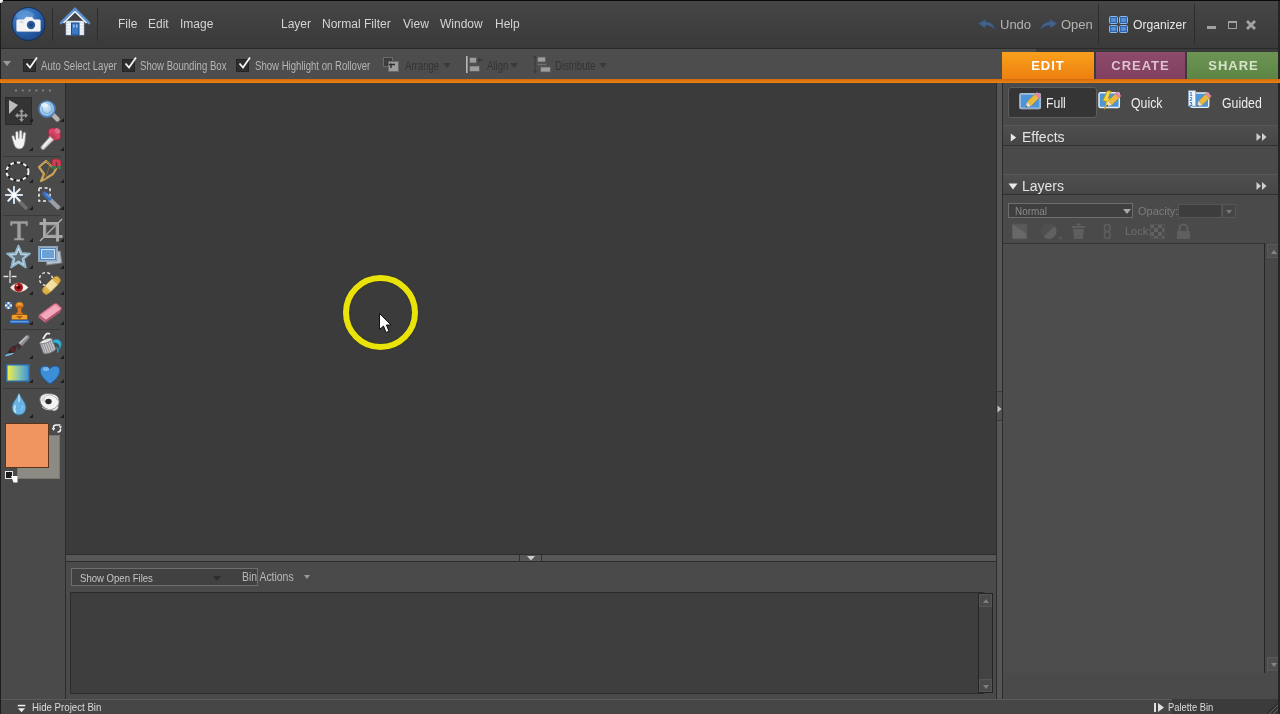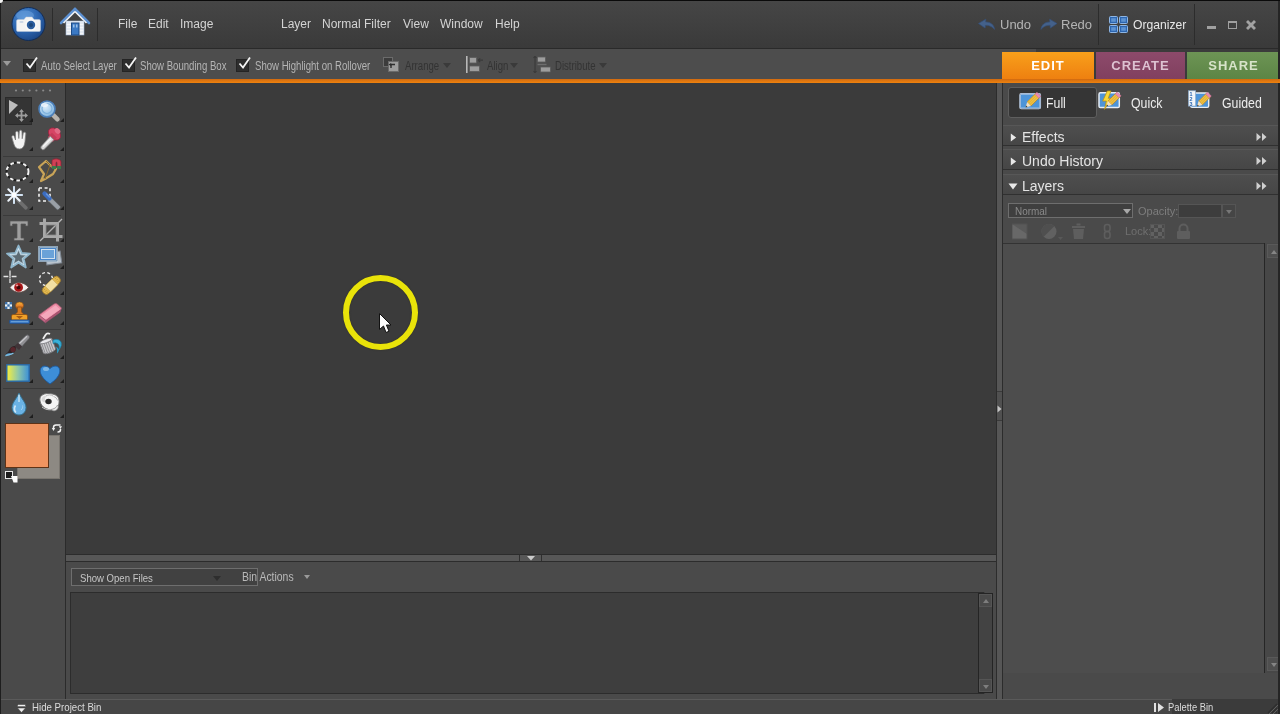--- a/index.html
+++ b/index.html
@@ -89,21 +89,21 @@
   <span class="menuitem" style="left:495px;">Help</span>
   <svg class="abs" style="left:977px; top:17px;" width="20" height="14" viewBox="0 0 20 14">
     <path d="M1.5 6.5 L8.8 2.2 L8.6 5 C13.5 4.8 17 7.8 17.6 12.4 C14.5 9 11.3 8.1 8.3 8.4 L8.1 11 Z" fill="#44618a" stroke="#35507a" stroke-width="0.7"></path>
   </svg>
   <span class="menuitem" style="left:1000px; color:#b4b4b4; font-size:13px;">Undo</span>
   <svg class="abs" style="left:1039px; top:17px;" width="20" height="14" viewBox="0 0 20 14">
     <g transform="translate(19.5,0) scale(-1,1)">
         <path d="M1.5 6.5 L8.8 2.2 L8.6 5 C13.5 4.8 17 7.8 17.6 12.4 C14.5 9 11.3 8.1 8.3 8.4 L8.1 11 Z" fill="#44618a" stroke="#35507a" stroke-width="0.7"></path>
       </g>
   </svg>
-  <span class="menuitem" style="left:1061px; color:#b4b4b4; font-size:13px;">Redo</span>
+  <span class="menuitem" style="left:1061px; color:#b4b4b4; font-size:13px;">Open</span>
   <div class="vsep" style="left:1098px; height:41px; top:4px;"></div>
   <svg class="abs" style="left:1109px; top:16px;" width="19" height="17" viewBox="0 0 19 17">
     <rect x="0.5" y="0.5" width="8" height="7" rx="1" fill="#2d66b0" stroke="#8fb6e4" stroke-width="1"></rect>
     <rect x="10.5" y="0.5" width="8" height="7" rx="1" fill="#2d66b0" stroke="#8fb6e4" stroke-width="1"></rect>
     <rect x="0.5" y="9.5" width="8" height="7" rx="1" fill="#2d66b0" stroke="#8fb6e4" stroke-width="1"></rect>
     <rect x="10.5" y="9.5" width="8" height="7" rx="1" fill="#2d66b0" stroke="#8fb6e4" stroke-width="1"></rect>
     <rect x="2.2" y="2.2" width="4.6" height="3.6" fill="#5e93d2"></rect>
     <rect x="12.2" y="2.2" width="4.6" height="3.6" fill="#5e93d2"></rect>
     <rect x="2.2" y="11.2" width="4.6" height="3.6" fill="#5e93d2"></rect>
     <rect x="12.2" y="11.2" width="4.6" height="3.6" fill="#5e93d2"></rect>
@@ -482,29 +482,20 @@
 
   <div class="phead" style="top:42px;">
     <svg class="tri" width="7" height="9">
         <path d="M0.8 0.5 L6.2 4.5 L0.8 8.5 Z" fill="#e8e8e8"></path>
       </svg>
     <span class="nm">Effects</span>
       <svg class="abs" style="right:12px; top:7px; position:absolute;" width="12" height="8" viewBox="0 0 12 8">
         <path d="M0.5 0 L5 4 L0.5 8 Z M6 0 L10.5 4 L6 8 Z" fill="#d0d0d0"></path>
       </svg>
   </div>
-  <div class="phead" style="top:66px;">
-    <svg class="tri" width="7" height="9">
-        <path d="M0.8 0.5 L6.2 4.5 L0.8 8.5 Z" fill="#e8e8e8"></path>
-      </svg>
-    <span class="nm">Undo History</span>
-      <svg class="abs" style="right:12px; top:7px; position:absolute;" width="12" height="8" viewBox="0 0 12 8">
-        <path d="M0.5 0 L5 4 L0.5 8 Z M6 0 L10.5 4 L6 8 Z" fill="#d0d0d0"></path>
-      </svg>
-  </div>
   <div class="phead" style="top:91px;">
     <svg class="tri" style="top:8px; left:5px;" width="10" height="7">
         <path d="M0.5 0.5 L9.5 0.5 L5 6.5 Z" fill="#e8e8e8"></path>
       </svg>
     <span class="nm">Layers</span>
       <svg class="abs" style="right:12px; top:7px; position:absolute;" width="12" height="8" viewBox="0 0 12 8">
         <path d="M0.5 0 L5 4 L0.5 8 Z M6 0 L10.5 4 L6 8 Z" fill="#d0d0d0"></path>
       </svg>
   </div>
 

